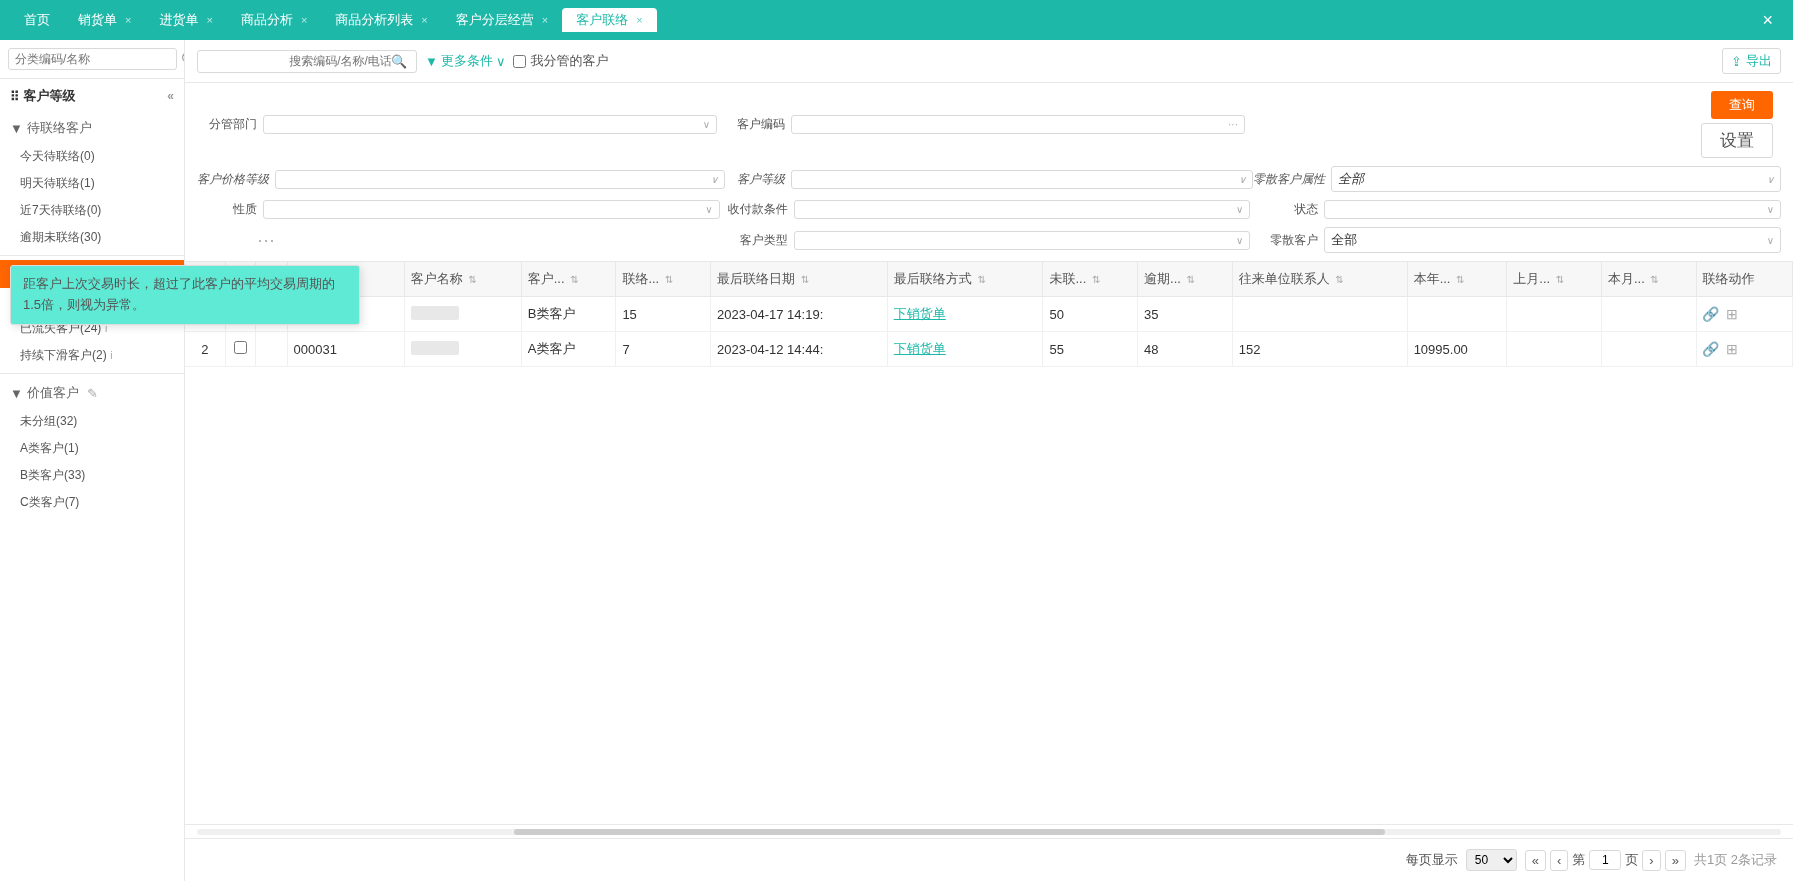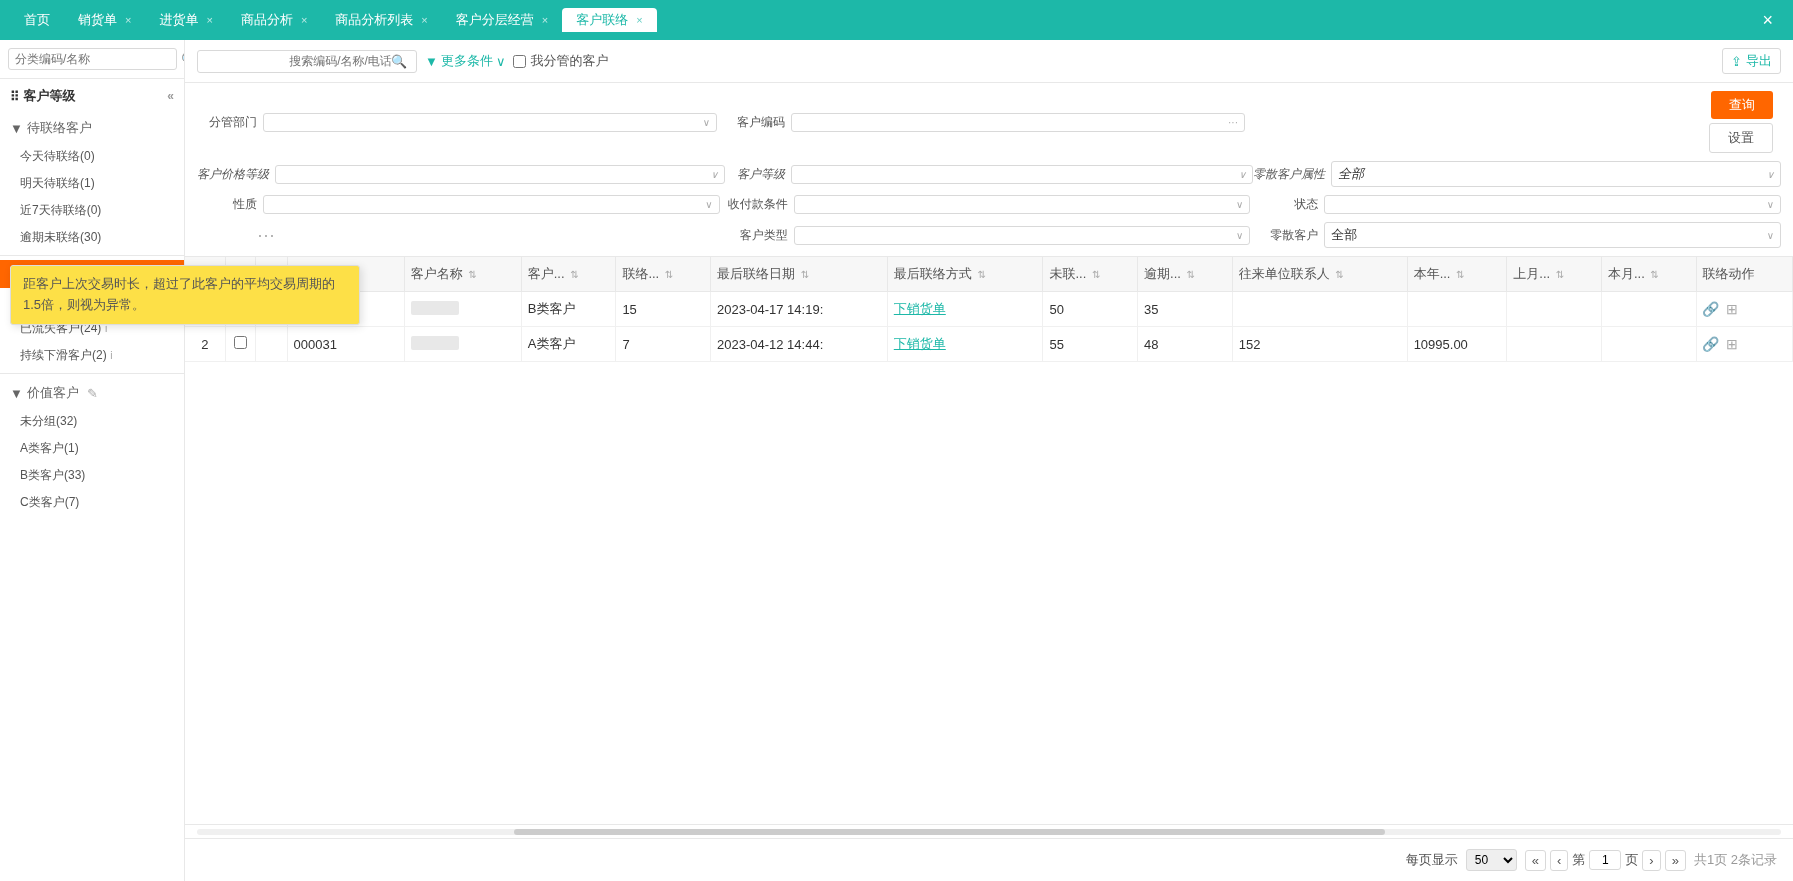--- a/index.html
+++ b/index.html
@@ -47,21 +47,21 @@
     .my-customers { display: flex; align-items: center; gap: 4px; font-size: 12px; color: #555; cursor: pointer; }
     .my-customers input[type=checkbox] { cursor: pointer; }
     .spacer { flex: 1; }
     .export-btn { display: flex; align-items: center; gap: 4px; color: #1db8a8; font-size: 12px; cursor: pointer; border: 1px solid #d9d9d9; border-radius: 3px; padding: 3px 8px; }
     .filter-label { color: #555; font-size: 12px; white-space: nowrap; min-width: 60px; text-align: right; }
     .filter-select { border: 1px solid #d9d9d9; border-radius: 3px; padding: 3px 6px; flex: 1; font-size: 12px; display: flex; align-items: center; justify-content: space-between; cursor: pointer; color: #333; background: #fff; }
     .filter-select .caret { color: #aaa; font-size: 10px; }
     .filter-input { border: 1px solid #d9d9d9; border-radius: 3px; padding: 3px 6px; flex: 1; font-size: 12px; outline: none; color: #333; }
     .filter-right-btns { display: flex; flex-direction: column; gap: 4px; justify-content: center; align-items: flex-end; }
     .btn-query { background: #ff6600; color: #fff; border: none; border-radius: 3px; padding: 5px 18px; cursor: pointer; font-size: 13px; }
-    .btn-setting { background: #fff; color: #555; border: 1px solid #d9d9d9; border-radius: 3px; padding: 5px 18px; cursor: pointer; font-size: 13px; }
+    .btn-setting { background: #fff; color: #555; border: 1px solid #d9d9d9; border-radius: 3px; padding: 5px 18px; cursor: pointer; font-size: 17px; }
 
     
     .table-area { flex: 1; background: #fff; overflow: auto; }
     table { width: 100%; border-collapse: collapse; font-size: 12px; }
     thead tr { background: #f7f7f7; border-bottom: 1px solid #e8e8e8; }
     thead th { padding: 8px 6px; color: #555; font-weight: normal; text-align: left; border-right: 1px solid #e8e8e8; white-space: nowrap; }
     thead th.sortable { cursor: pointer; }
     tbody tr { border-bottom: 1px solid #f0f0f0; }
     tbody td { padding: 8px 6px; color: #333; border-right: 1px solid #f0f0f0; white-space: nowrap; }
     .col-no { width: 40px; text-align: center; }
@@ -82,21 +82,21 @@
     .pagination .pager-btn { border: 1px solid #d9d9d9; border-radius: 3px; padding: 2px 6px; cursor: pointer; background: #fff; color: #555; }
     .pagination .page-num-input { border: 1px solid #d9d9d9; border-radius: 3px; padding: 2px 4px; width: 32px; text-align: center; font-size: 12px; }
 
     
     .h-scrollbar-area { background: #fff; border-top: 1px solid #e8e8e8; height: 14px; display: flex; align-items: center; padding: 0 12px; }
     .h-scrollbar-track { flex: 1; background: #f0f0f0; border-radius: 4px; height: 6px; position: relative; }
     .h-scrollbar-thumb { position: absolute; left: 20%; width: 55%; height: 6px; background: #ccc; border-radius: 4px; cursor: pointer; }
 
     
     .tooltip-overlay {
-      position: absolute; background: #fde047; border: 1px solid #ddd; box-shadow: 2px 2px 8px rgba(0,0,0,0.12);
+      position: absolute; background: #5eead4; border: 1px solid #ddd; box-shadow: 2px 2px 8px rgba(0,0,0,0.12);
       border-radius: 3px; padding: 8px 12px; font-size: 12px; color: #555; z-index: 999;
       max-width: 350px; line-height: 1.6;
       left: 10px; top: 225px;
     }
     .filter-cell { display: flex; align-items: center; gap: 6px; }
   </style>
 </head>
 <body>
 
 <div class="top-nav">

